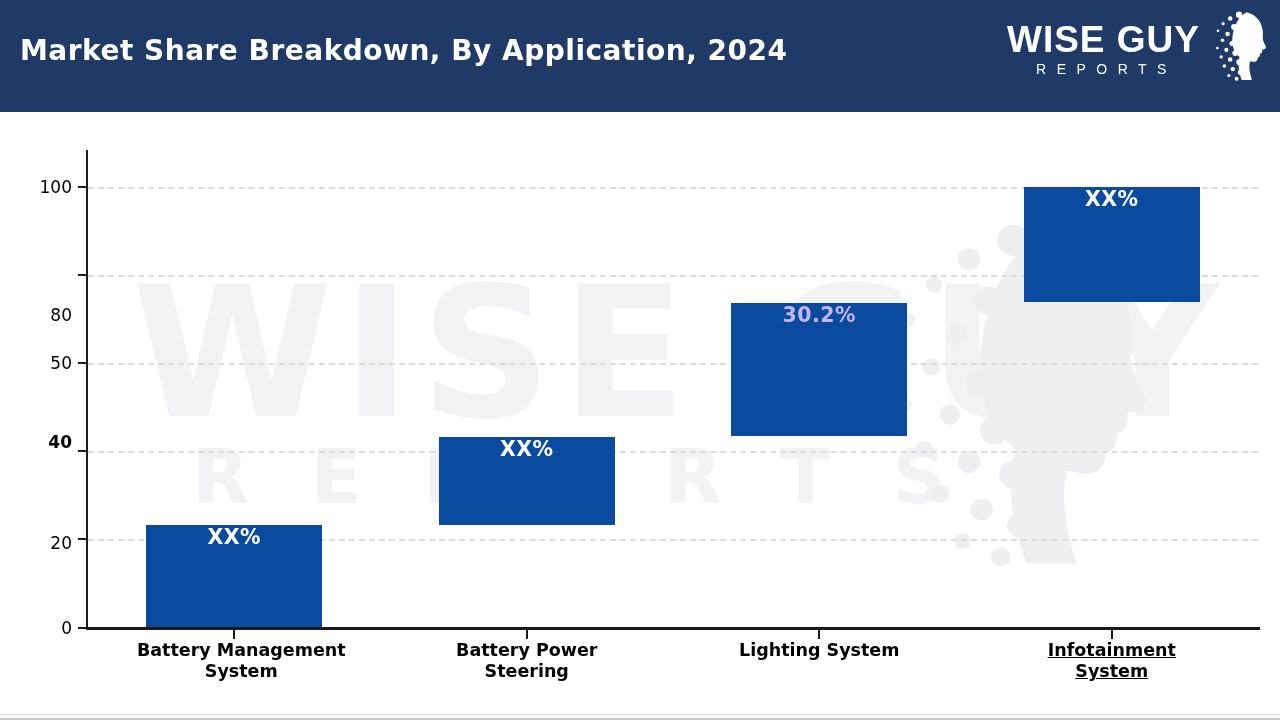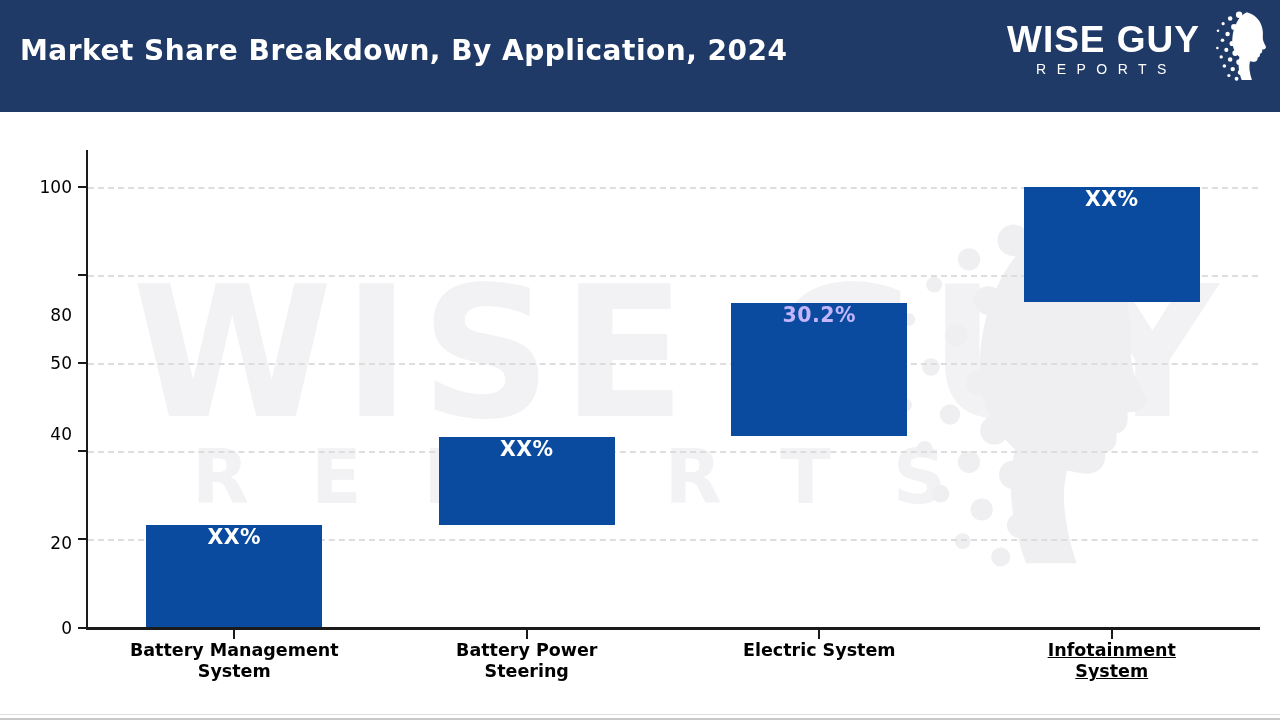--- a/index.html
+++ b/index.html
@@ -115,21 +115,21 @@
         <div class="gridline" style="top: 301.1px; border-top-color: rgb(221, 221, 221);"></div>
         <div class="gridline" style="top: 212.9px; border-top-color: rgb(221, 221, 221);"></div>
         <div class="gridline" style="top: 124.7px; border-top-color: rgb(221, 221, 221);"></div>
         <div class="gridline" style="top: 36.5px; border-top-color: rgb(221, 221, 221);"></div>
       </div>
     <div id="yticks">
         <div class="ytick-label" style="top: 465.5px;">0</div>
         <div class="ytick-mark" style="top: 476.5px; background: rgb(26, 26, 26);"></div>
         <div class="ytick-label" style="top: 381px;">20</div>
         <div class="ytick-mark" style="top: 388.3px; background: rgb(26, 26, 26);"></div>
-        <div class="ytick-label" style="top: 272px;">40</div>
+        <div class="ytick-label" style="top: 280px; font-weight: bold;">40</div>
         <div class="ytick-mark" style="top: 300.1px; background: rgb(26, 26, 26);"></div>
         <div class="ytick-label" style="top: 200.9px;">50</div>
         <div class="ytick-mark" style="top: 211.9px; background: rgb(26, 26, 26);"></div>
         <div class="ytick-label" style="top: 105px; margin-top: 48px;">80</div>
         <div class="ytick-mark" style="top: 123.7px; background: rgb(26, 26, 26);"></div>
         <div class="ytick-label" style="top: 24.5px;">100</div>
         <div class="ytick-mark" style="top: 35.5px; background: rgb(26, 26, 26);"></div>
       </div>
     <div id="bars">
         <div class="bar" style="left: 58.25px; width: 176px; top: 375.188px; height: 102.312px; background: rgb(10, 75, 159);">
@@ -147,25 +147,25 @@
       </div>
     <div class="spine-left"></div>
     <div class="spine-bottom"></div>
     <div id="xticks">
         <div class="xtick-mark" style="left: 145.25px; background: rgb(26, 26, 26);"></div>
         <div class="xtick-mark" style="left: 437.75px; background: rgb(26, 26, 26);"></div>
         <div class="xtick-mark" style="left: 730.25px; background: rgb(26, 26, 26);"></div>
         <div class="xtick-mark" style="left: 1022.75px; background: rgb(26, 26, 26);"></div>
       </div>
     <div id="xcats">
-        <div class="cat-label" style="left: 0px; width: 292.5px;">Battery Management
+        <div class="cat-label" style="left: 7px; width: 292.5px;">Battery Management
 System</div>
         <div class="cat-label" style="left: 292.5px; width: 292.5px;">Battery Power
 Steering</div>
-        <div class="cat-label" style="left: 585px; width: 292.5px;">Electric System</div>
+        <div class="cat-label" style="left: 585px; width: 292.5px;">Lighting System</div>
         <div class="cat-label" style="left: 877.5px; width: 292.5px; text-decoration: underline;">Infotainment
 System</div>
       </div>
   </div>
 
   <div class="footer-line1"></div>
   <div class="footer-line2"></div>
 </div>
 
 </body></html>

